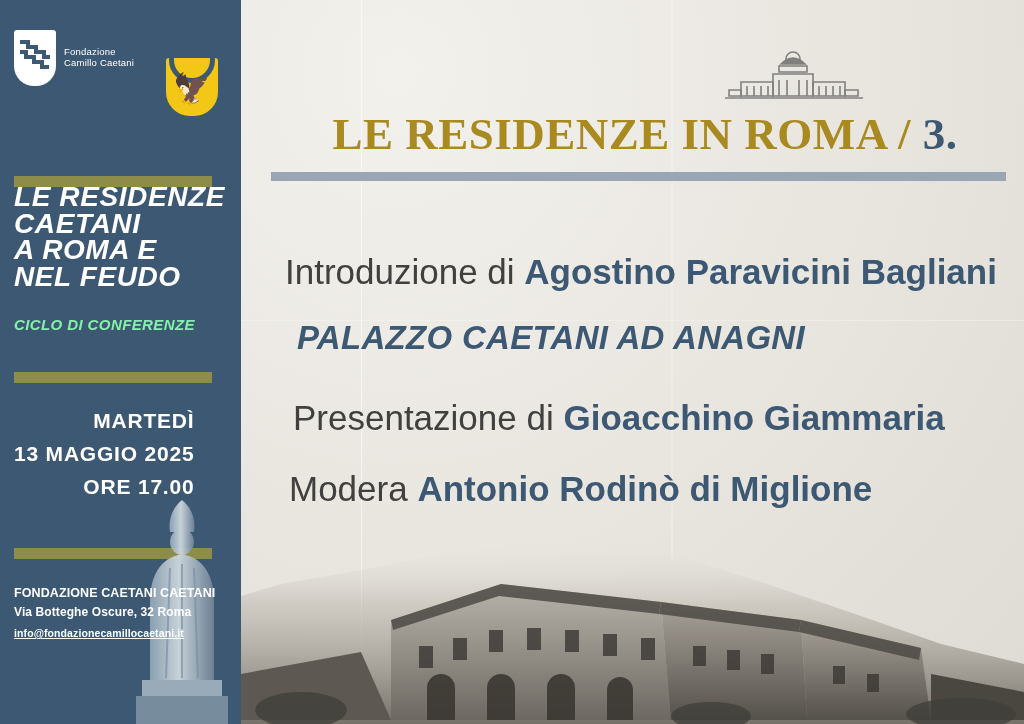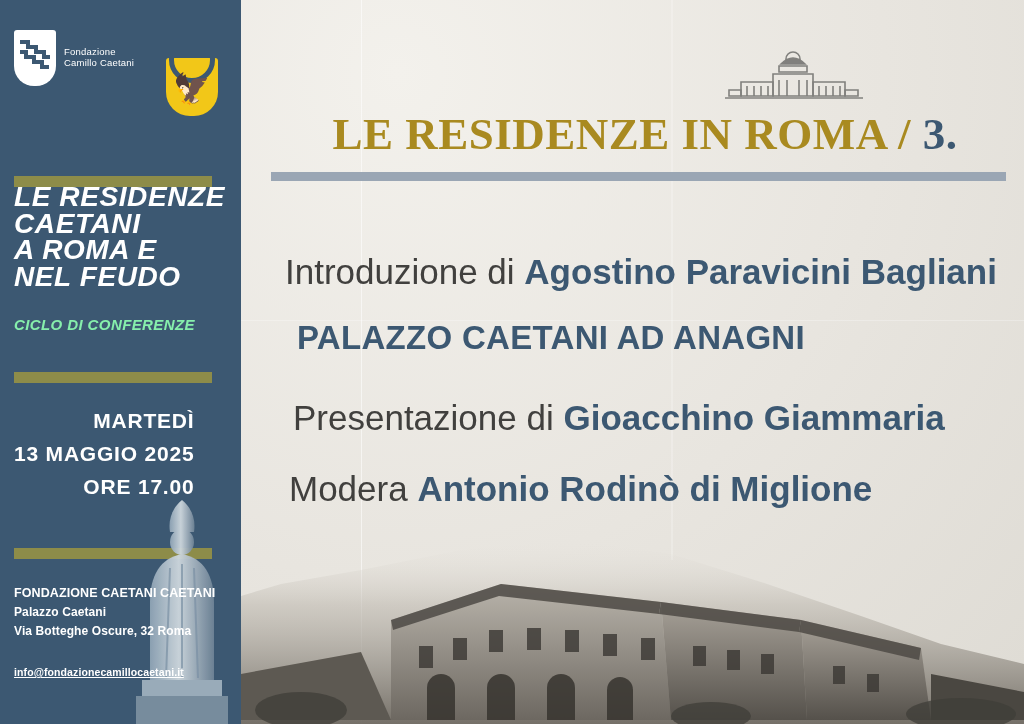--- a/index.html
+++ b/index.html
@@ -143,21 +143,21 @@
     top: 584px;
     color: #ffffff;
     font-size: 12.5px;
     line-height: 19px;
     font-weight: bold;
     letter-spacing: .1px;
     z-index: 4;
   }
   .venue-block .v-addr { font-weight: bold; font-size: 12px; }
   .venue-block .v-mail {
-    margin-top: 22px;
+    margin-top: 2px;
     font-size: 10.5px;
     text-decoration: underline;
     font-weight: bold;
   }
 
   
   .statue {
     position: absolute;
     left: 130px;
     top: 498px;
@@ -224,20 +224,21 @@
     font-size: 35px;
     line-height: 32px;
   }
   .line .hl { color: #3c5872; font-weight: bold; }
   .l1 { top: 256px; }
   .l2 {
     top: 322px;
     left: 56px;
     color: #3c5872;
     font-weight: bold;
+    font-style: italic;
     font-size: 33px;
     letter-spacing: .3px;
   }
   .l3 { top: 402px; left: 52px; }
   .l4 { top: 473px; left: 48px; }
 
   
   .town {
     position: absolute;
     left: 0;
@@ -321,21 +322,20 @@
       <path d="M52 56 C74 60 84 78 84 104 L84 182 L20 182 L20 104 C20 78 30 60 52 56 Z" fill="url(#stg)"></path>
 
       <path d="M40 70 L36 180 M52 66 L52 180 M64 70 L68 180" stroke="#7d93a6" stroke-width="2" fill="none" opacity=".7"></path>
 
       <rect x="12" y="182" width="80" height="16" fill="#9fb0bd"></rect>
       <rect x="6" y="198" width="92" height="28" fill="#7b8fa0"></rect>
     </svg>
 
     <div class="venue-block">
       <div>FONDAZIONE CAETANI CAETANI</div>
-      <div class="v-addr">Palazzo Caetani</div>
       <div class="v-addr">Via Botteghe Oscure, 32 Roma</div>
       <div class="v-mail">info@fondazionecamillocaetani.it</div>
     </div>
   </div>
 
   <div class="right">
 
     <div class="crease" style="left:120px;top:0;width:1px;height:724px;"></div>
     <div class="crease" style="left:430px;top:0;width:2px;height:560px;opacity:.4;"></div>
     <div class="crease" style="left:0;top:320px;width:783px;height:1px;opacity:.5;"></div>

